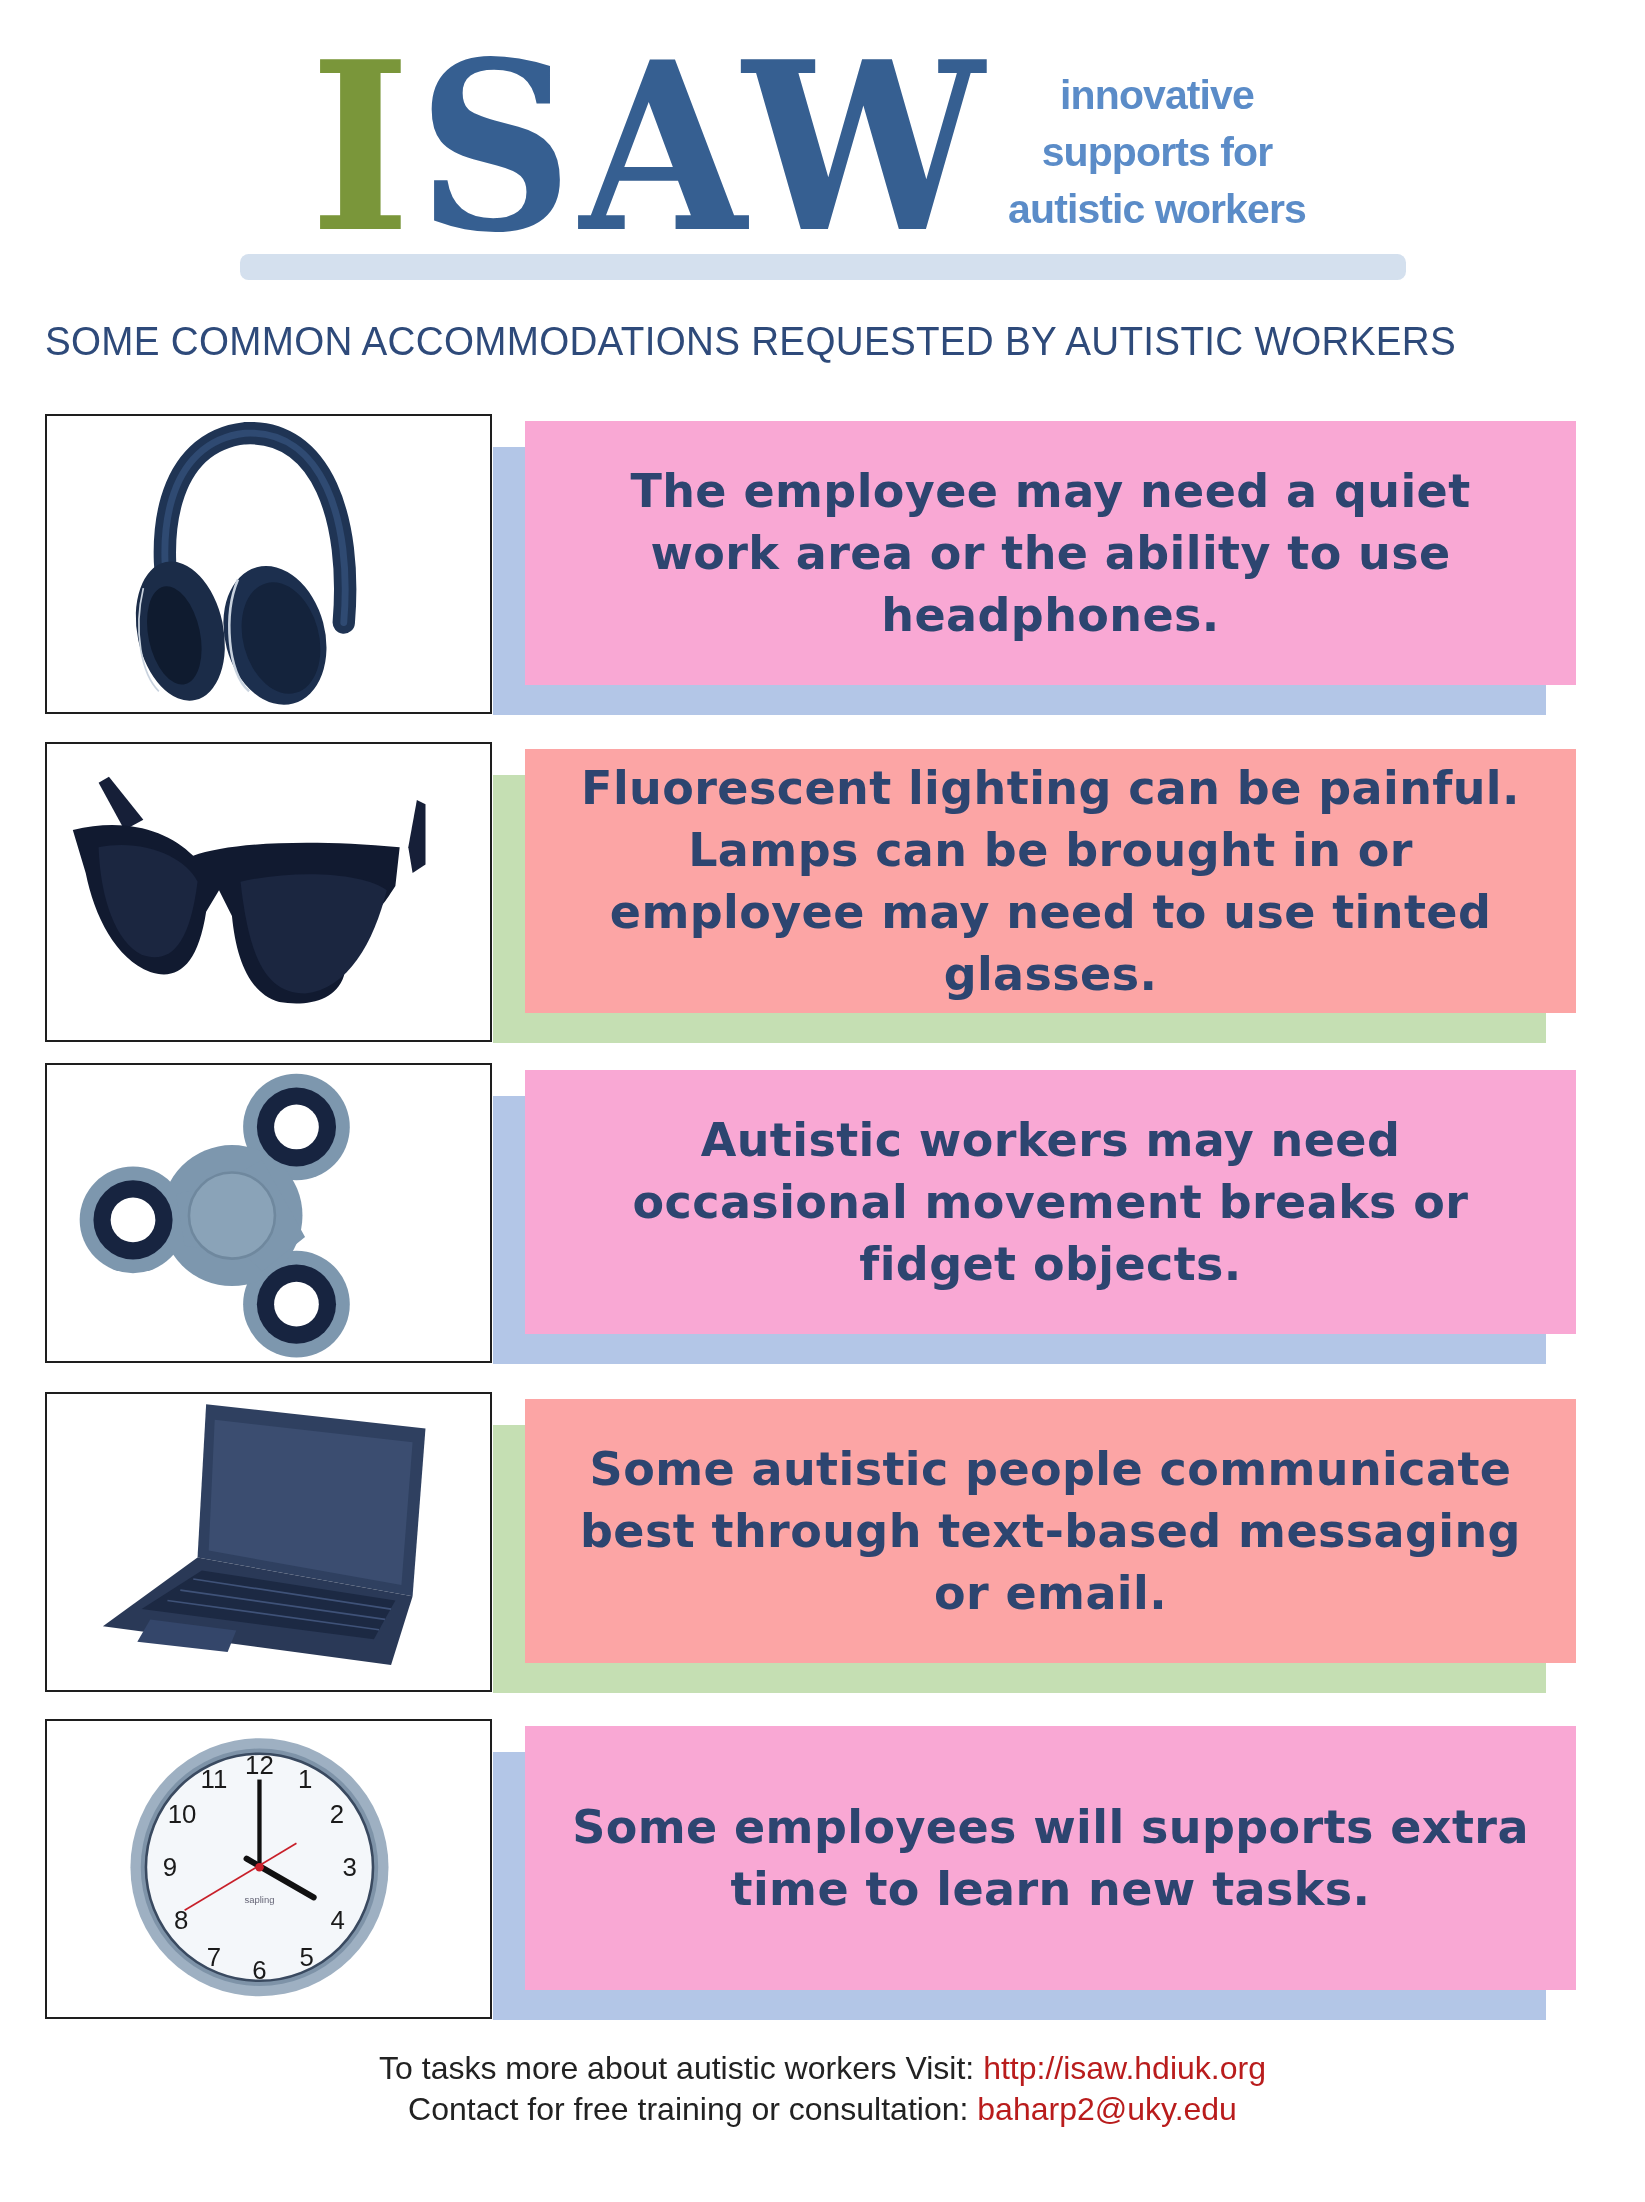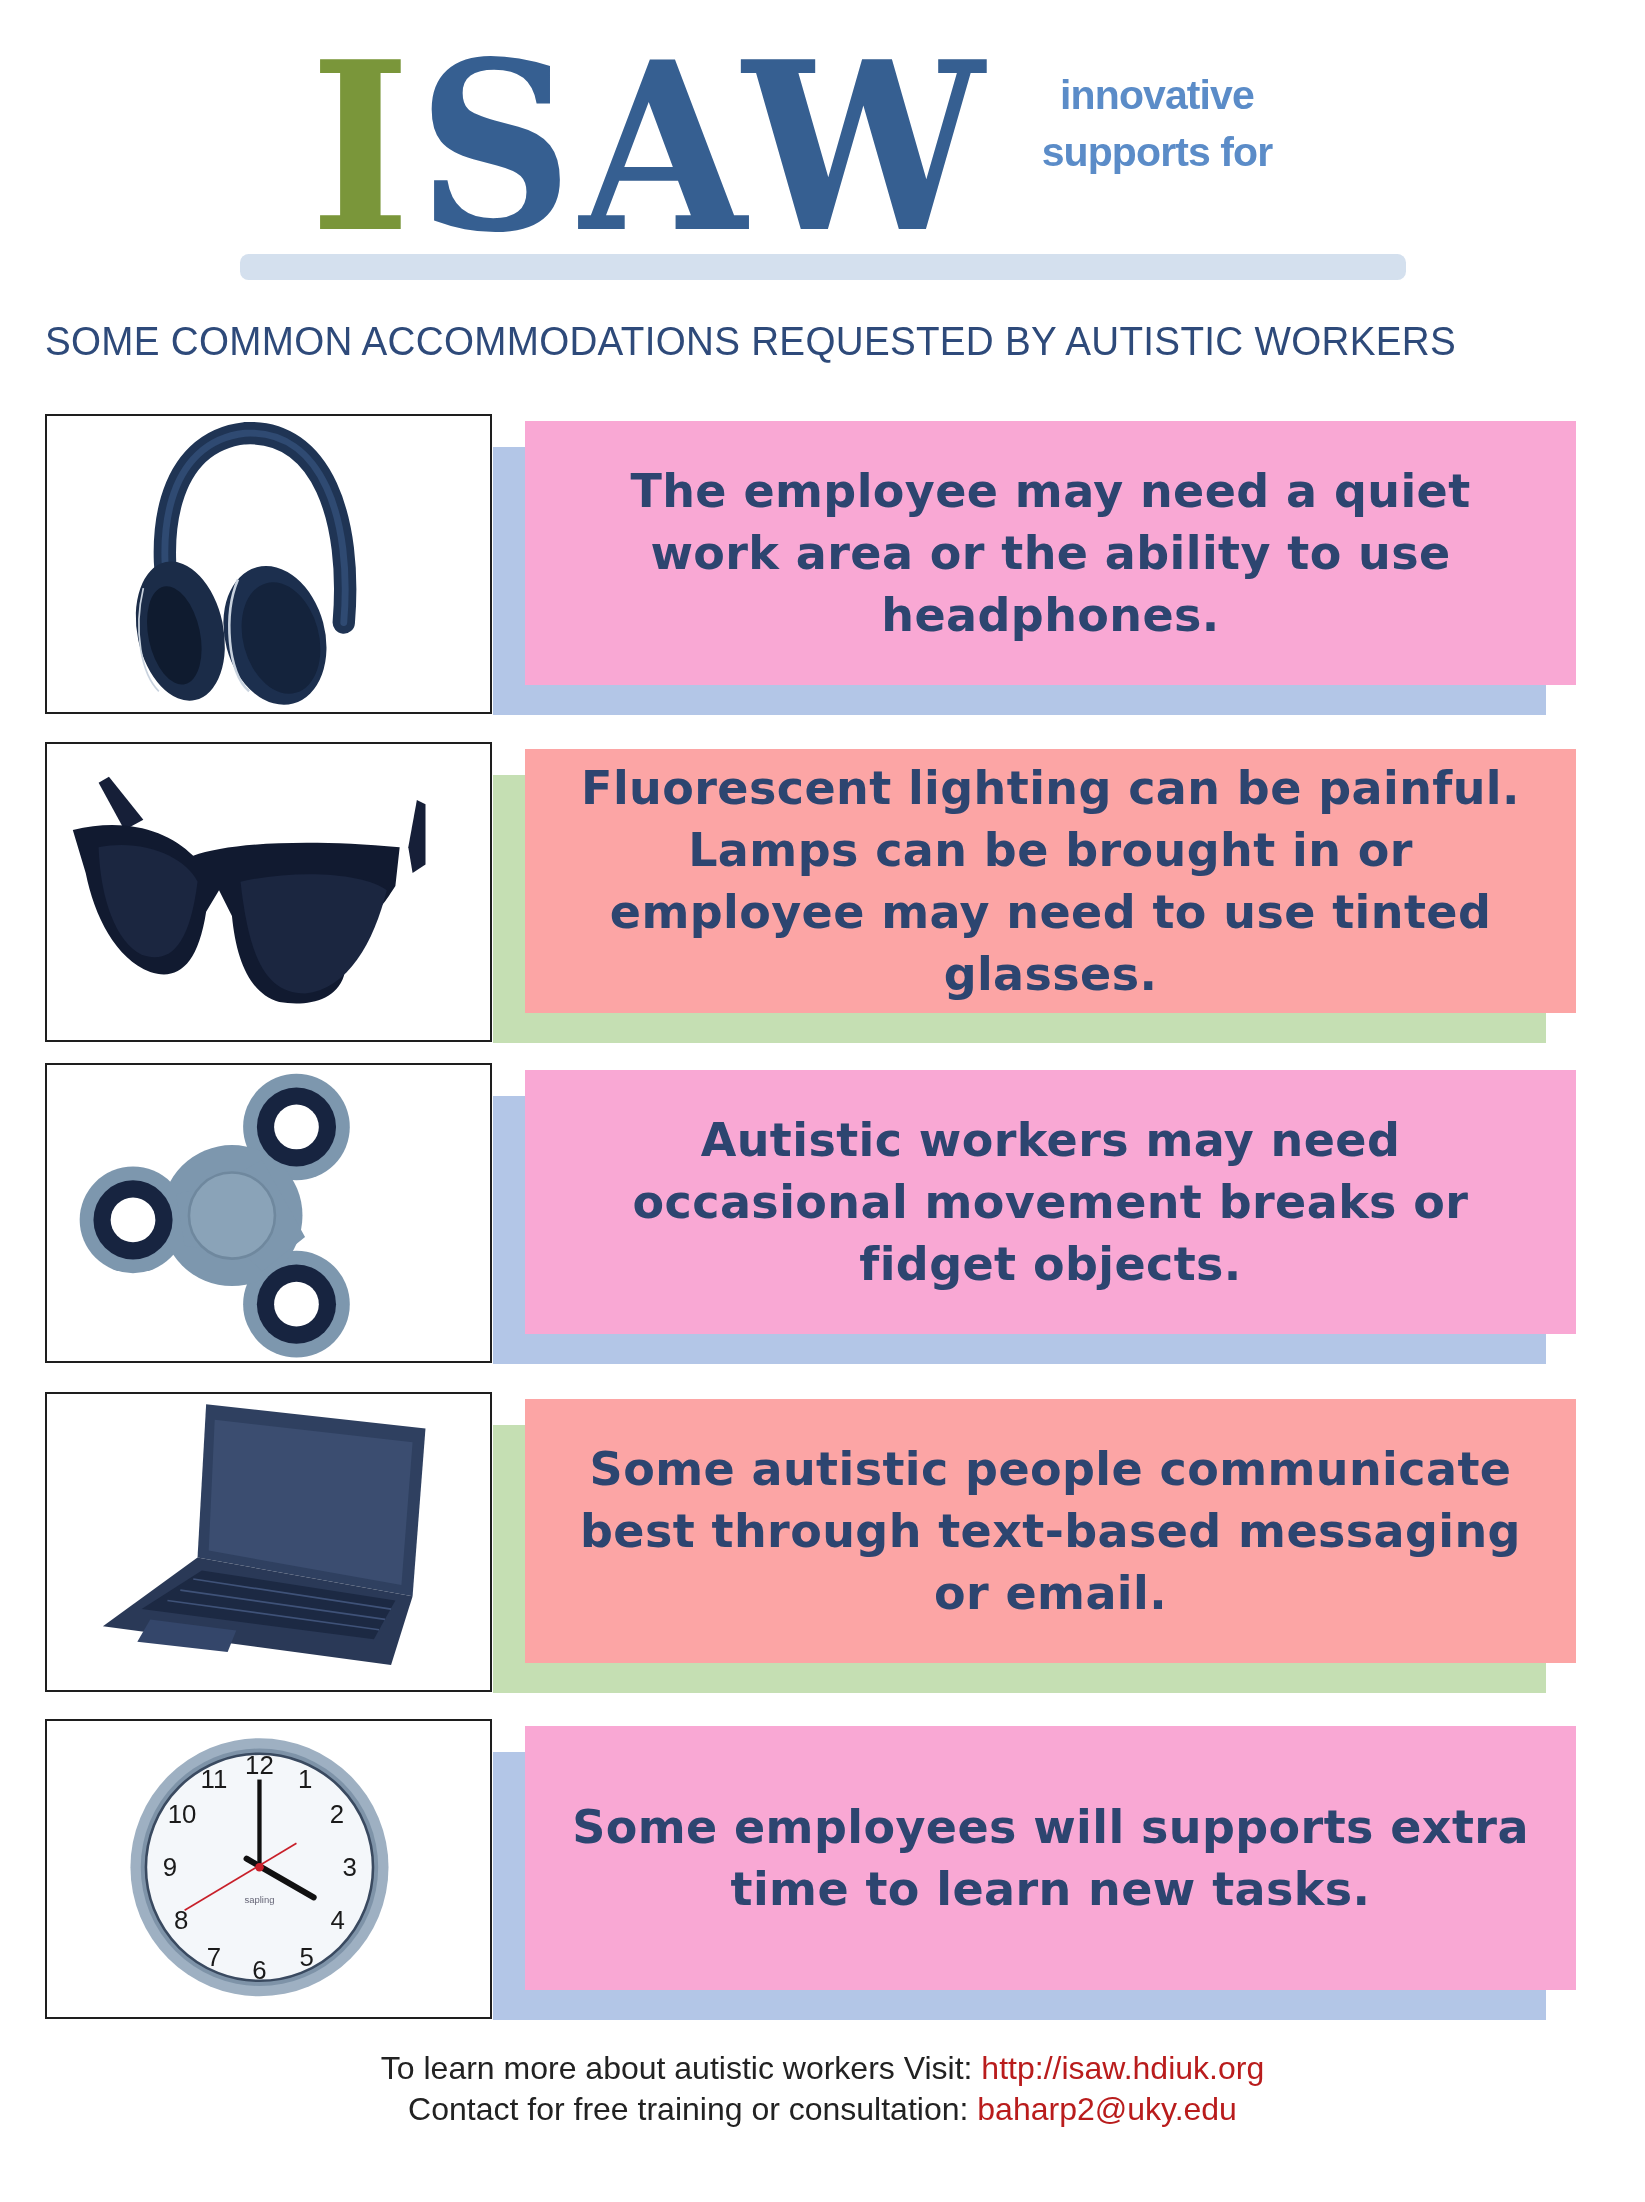--- a/index.html
+++ b/index.html
@@ -34,20 +34,21 @@
 </head>
 <body>
 
 <div class="logo">
   <span class="logo-letters logo-i">I</span>
     <span class="logo-letters logo-saw">SAW</span>
 </div>
 <div class="tagline">
   <div>innovative</div>
   <div>supports for</div>
+  <div>autistic workers</div>
 </div>
 <div class="header-bar"></div>
 <div class="subtitle">SOME COMMON ACCOMMODATIONS REQUESTED BY AUTISTIC WORKERS</div>
 
 <div class="row blue" style="top:414px;">
   <div class="img-box">
     <svg width="443" height="296" viewBox="0 0 515 344">
       <path d="M150 250 C 120 140, 140 30, 230 20 C 320 15, 355 120, 345 240" fill="none" stroke="#1f3454" stroke-width="26" stroke-linecap="round"></path>
       <path d="M150 250 C 120 140, 140 30, 230 20 C 320 15, 355 120, 345 240" fill="none" stroke="#2f4a72" stroke-width="8" stroke-linecap="round"></path>
       <ellipse cx="155" cy="250" rx="50" ry="82" fill="#1b2c48" transform="rotate(-12 155 250)"></ellipse>
@@ -158,19 +159,19 @@
     </svg>
   </div>
   <div class="shadow"></div>
   <div class="card">
     <div class="card-text">Some employees will supports extra time to learn new tasks.</div>
   </div>
 </div>
 
 <div class="footer">
   <div>
-    <span>To learn more about autistic workers Visit: </span><b>http://isaw.hdiuk.org</b>
+    <span>To tasks more about autistic workers Visit: </span><b>http://isaw.hdiuk.org</b>
   </div>
   <div>
     <span>Contact for free training or consultation: </span><b>baharp2@uky.edu</b>
   </div>
 </div>
 
 
 </body></html>

